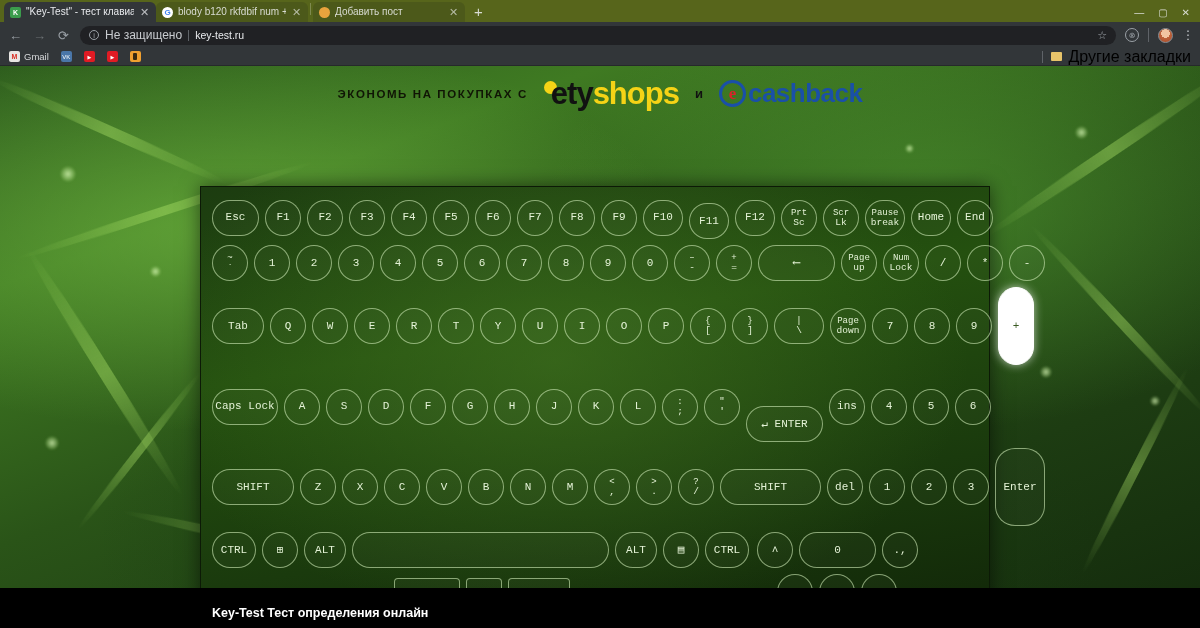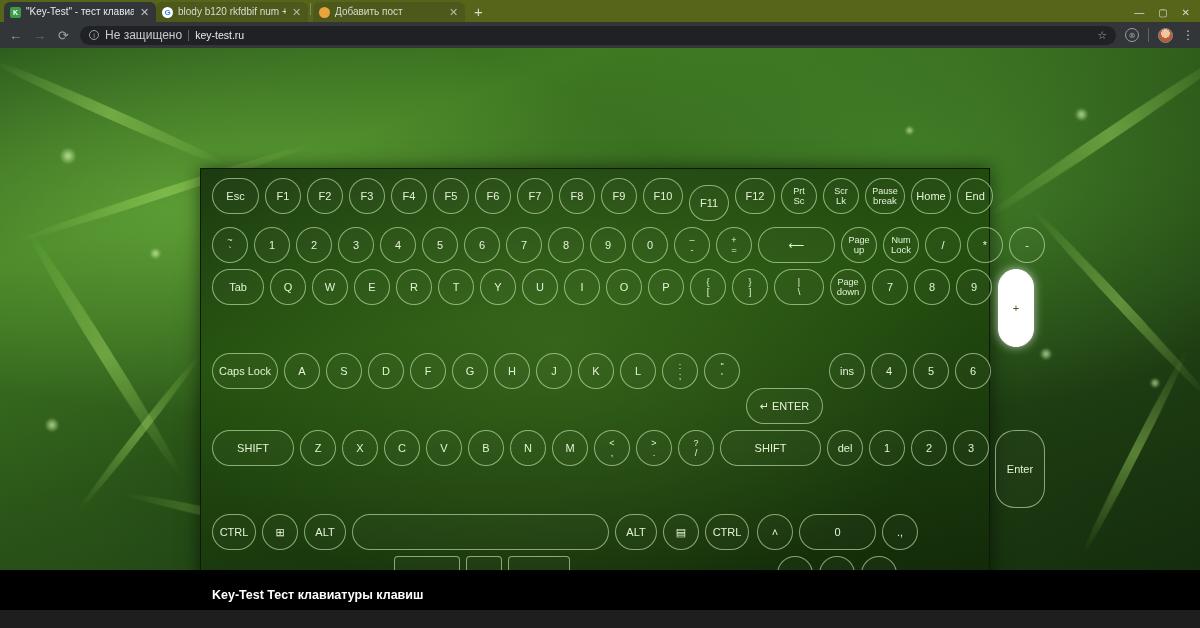--- a/index.html
+++ b/index.html
@@ -142,21 +142,21 @@
     height: 24px; background: #000; color: #43c9e8;
     display: flex; align-items: center; padding: 0 10px;
     font-size: 11px; font-family: "DejaVu Sans Mono", monospace;
   }
   .kb-body {
     background:
       radial-gradient(ellipse 70% 80% at 45% 40%, rgba(70,120,35,0.55), transparent 75%),
       linear-gradient(170deg, #1c3c10 0%, #24500f 35%, #1a3a0d 70%, #112608 100%);
     padding: 9px 11px 8px; position: relative;
   }
-  .kb-row { display: flex; align-items: flex-start; margin-bottom: 6px; }
+  .kb-row { display: flex; align-items: center; margin-bottom: 6px; font-family: Liberation Mono, monospace; }
   .key {
     height: 36px; min-width: 36px; border: 1px solid rgba(205,232,180,0.62);
     border-radius: 18px; color: #e4f2d6; font-size: 11px;
     display: flex; flex-direction: column; align-items: center; justify-content: center;
     margin-right: 6px; background: rgba(255,255,255,0.022);
     line-height: 11px; text-align: center; flex: 0 0 auto;
   }
   .key.lit {
     background: #ffffff; border-color: #ffffff; color: #3a5a22;
     box-shadow: 0 0 10px rgba(255,255,255,.65);
@@ -236,39 +236,75 @@
       <span class="omni-div"></span>
       <span class="omni-url">key-test.ru</span>
       <span class="omni-star">☆</span>
     </div>
     <span class="ext-circle">⊗</span>
     <span class="tb-sep"></span>
     <span class="avatar"></span>
     <span class="kebab">⋮</span>
   </div>
 
+  <div class="bookmarks">
+    <div class="bm">
+      <span class="bm-ico bmi-gmail">M</span>
+      <span>Gmail</span>
+    </div>
+    <div class="bm">
+      <span class="bm-ico bmi-vk">VK</span>
+    </div>
+    <div class="bm">
+      <span class="bm-ico bmi-yt"></span>
+    </div>
+    <div class="bm">
+      <span class="bm-ico bmi-yt"></span>
+    </div>
+    <div class="bm">
+      <span class="bm-ico bmi-orange"></span>
+    </div>
+    <div class="bm-right">
+      <span class="bm-rsep"></span>
+      <span class="bm-folder"></span>
+      <span>Другие закладки</span>
+    </div>
+  </div>
 
   <div class="page">
 
     <div class="grass-blade" style="left:-20px; top:60px; width:260px; height:11px; transform:rotate(24deg);"></div>
     <div class="grass-blade" style="left:10px; top:140px; width:310px; height:9px; transform:rotate(-18deg);"></div>
     <div class="grass-blade" style="left:-40px; top:300px; width:290px; height:13px; transform:rotate(58deg);"></div>
     <div class="grass-blade" style="left:40px; top:380px; width:200px; height:8px; transform:rotate(-52deg);"></div>
     <div class="grass-blade" style="left:960px; top:80px; width:300px; height:12px; transform:rotate(-34deg);"></div>
     <div class="grass-blade" style="left:990px; top:250px; width:260px; height:10px; transform:rotate(47deg);"></div>
     <div class="grass-blade" style="left:1020px; top:400px; width:230px; height:9px; transform:rotate(-63deg);"></div>
     <div class="grass-blade" style="left:120px; top:470px; width:280px; height:10px; transform:rotate(12deg);"></div>
     <div class="bokeh" style="left:60px; top:100px; width:16px; height:16px;"></div>
     <div class="bokeh" style="left:150px; top:200px; width:11px; height:11px;"></div>
     <div class="bokeh" style="left:905px; top:78px; width:9px; height:9px;"></div>
     <div class="bokeh" style="left:1075px; top:60px; width:13px; height:13px;"></div>
     <div class="bokeh" style="left:1150px; top:330px; width:10px; height:10px;"></div>
     <div class="bokeh" style="left:45px; top:370px; width:14px; height:14px;"></div>
     <div class="bokeh" style="left:1040px; top:300px; width:12px; height:12px;"></div>
 
+    <div class="ad-banner">
+      <span class="ad-text">Экономь на покупках с</span>
+      <span class="lety-logo">
+        <span class="lety-dot"></span>
+        <span class="lety-black">ety</span>
+        <span class="lety-yellow">shops</span>
+      </span>
+      <span class="ad-and">и</span>
+      <span class="cb-logo">
+        <span class="cb-mark">e</span>
+        <span class="cb-word">cashback</span>
+      </span>
+    </div>
 
     <div class="kb-widget">
       <div class="kb-body" id="kb-body">
         <div class="kb-row">
             <div class="key" style="width: 47px;">
               <span>Esc</span>
             </div>
             <span style="width: 24px;"></span>
             <div class="key">
               <span>F1</span>
@@ -625,18 +661,18 @@
             <span class="osd-cell">1</span>
             <span class="osd-cell">A</span>
             <span class="osd-cell">↕</span>
           </span>
         </div>
       </div>
       <div class="kb-note">Для корректного определения клавиш, используйте английскую раскладку клавиатуры!</div>
     </div>
 
     <div class="info">
-      <div class="info-title">Key-Test Тест клавиатуры клавиш</div>
+      <div class="info-title">Key-Test Тест определения онлайн</div>
 
     </div>
 
   </div>
 </div>
 
 </body></html>

